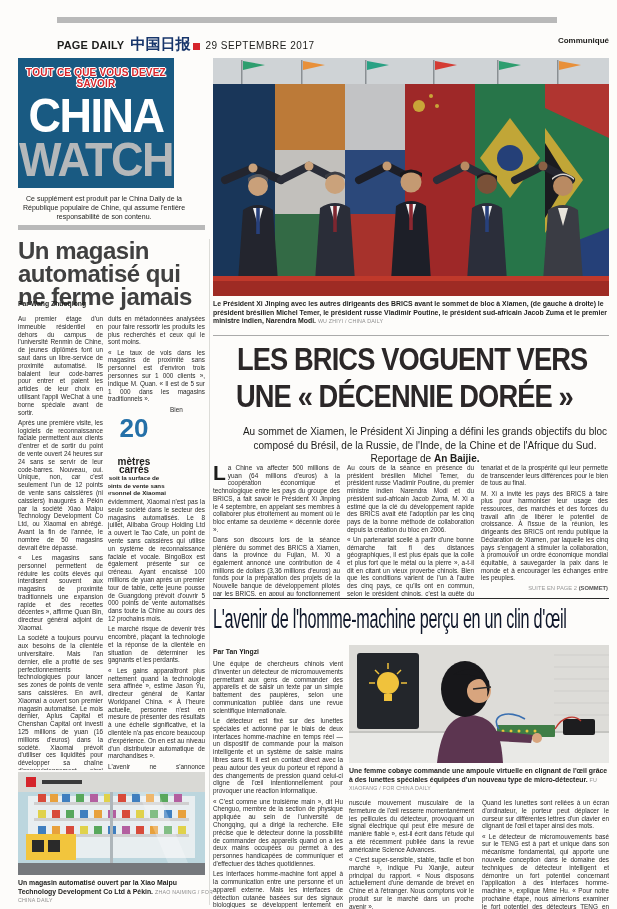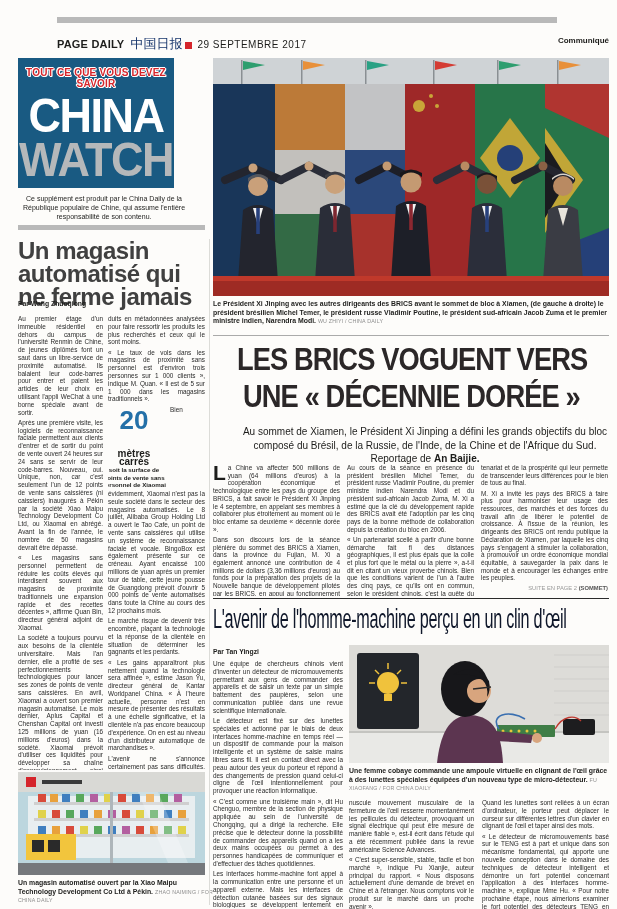--- a/index.html
+++ b/index.html
@@ -3,21 +3,21 @@
 <meta charset="utf-8">
 <style>
   html,body{margin:0;padding:0;}
   body{width:617px;height:909px;position:relative;background:#fdfcfa;overflow:hidden;
        font-family:"Liberation Sans",sans-serif;color:#222;}
   .abs{position:absolute;}
   
   .top-strip{left:57px;top:17px;width:500px;height:6px;background:#b9b9b9;}
   .topbar{left:57px;top:35px;width:552px;height:16px;font-size:10px;}
   .brand{font-weight:bold;font-size:11px;color:#1d1d1b;letter-spacing:0.2px;}
-  .logo-cn{font-size:13px;color:#17356b;font-weight:normal;margin:0 3px 0 6px;}
+  .logo-cn{font-size:15px;color:#17356b;font-weight:bold;margin:0 3px 0 6px;}
   .logo-seal{display:inline-block;width:7px;height:7px;background:#d5252b;vertical-align:middle;margin-right:5px;}
   .date{font-size:10px;color:#1d1d1b;letter-spacing:0.5px;}
   .edition{position:absolute;right:0;top:1px;font-size:8px;font-weight:bold;color:#1d1d1b;text-align:center;}
   
   .masthead{left:18px;top:58px;width:156px;height:130px;background:#195a82;text-align:center;overflow:hidden;}
   .kicker{margin-top:9px;font-size:10px;font-weight:800;color:#d5252b;letter-spacing:0.2px;
           text-shadow:-1px 0 #fff,1px 0 #fff,0 -1px #fff,0 1px #fff,1px 1px #fff,-1px -1px #fff;}
   .mast-title{font-weight:800;font-size:45px;line-height:41px;letter-spacing:-1.5px;margin-top:5px;
               transform:scaleY(1.06);transform-origin:top center;}
   .mast-line1{color:#ffffff;display:block;}
@@ -27,34 +27,34 @@
   
   .store-headline{left:18px;top:239px;width:192px;font-size:24px;line-height:23px;font-weight:700;
                   color:#404040;letter-spacing:-0.5px;}
   .byline{font-size:6.8px;font-weight:bold;color:#1d1d1b;}
   .store-byline{left:18px;top:300px;width:180px;}
   .col{overflow:hidden;text-align:justify;font-size:6.4px;line-height:7.8px;color:#2a2a2a;}
   .col p{margin:0 0 2.5px 0;}
   .store-col1{left:18px;top:315px;width:85px;height:455px;}
   .store-col2{left:108px;top:315px;width:97px;height:455px;}
   .pullquote{float:left;width:64px;margin:2px 4px 2px -6px;text-align:center;}
-  .pq-number{display:block;font-size:26px;line-height:24px;font-weight:800;color:#2470a8;}
+  .pq-number{display:block;font-size:26px;line-height:24px;font-weight:800;color:#2470a8;margin-top:8px;}
   .pq-unit{display:block;font-size:10px;font-weight:800;color:#1d1d1b;margin-top:18px;}
   .pq-caption{display:block;font-size:6.2px;line-height:7.2px;font-weight:bold;color:#1d1d1b;margin-top:1px;}
   .photo{display:block;}
   .store-photo{left:18px;top:772px;width:187px;height:103px;}
   .caption{font-size:6.9px;line-height:8.6px;font-weight:bold;color:#1d1d1b;}
   .credit{font-size:5.3px;font-weight:normal;color:#8d8d8d;letter-spacing:0.2px;}
   .store-caption{left:18px;top:879px;width:196px;}
   .v-divider{left:209px;top:239px;width:1px;height:666px;background:#dcdcd8;}
   
   .brics-photo{left:213px;top:58px;width:396px;height:238px;}
   .brics-caption{left:213px;top:300px;width:396px;}
   .rule1{left:213px;top:335px;width:396px;height:1px;background:#aaa;}
-  .brics-headline{left:213px;top:341px;width:396px;text-align:center;color:#2b2728;}
+  .brics-headline{left:213px;top:341px;width:396px;text-align:left;color:#2b2728;}
   .hl-line{display:block;font-size:31px;line-height:37px;font-weight:800;letter-spacing:-1px;white-space:nowrap;}
   .hl-line span{display:inline-block;transform:scaleX(0.88);transform-origin:center;}
   .standfirst{left:237px;top:425px;width:376px;text-align:center;font-size:10px;line-height:13.5px;color:#1d1d1b;}
   .standfirst b{font-weight:800;}
   .brics-body{left:213px;top:464px;width:396px;height:132px;display:flex;gap:7px;}
   .brics-body .bcol{width:127px;height:132px;overflow:hidden;text-align:justify;font-size:6.4px;line-height:7.7px;color:#2a2a2a;}
   .bcol p{margin:0 0 2.5px 0;}
   .dropcap::first-letter{float:left;font-size:21px;line-height:16px;font-weight:700;padding:1px 2px 0 0;color:#1d1d1b;}
   .continuation{text-align:right;font-size:5.8px;color:#999;margin-top:2px;}
   .continuation b{color:#555;}

